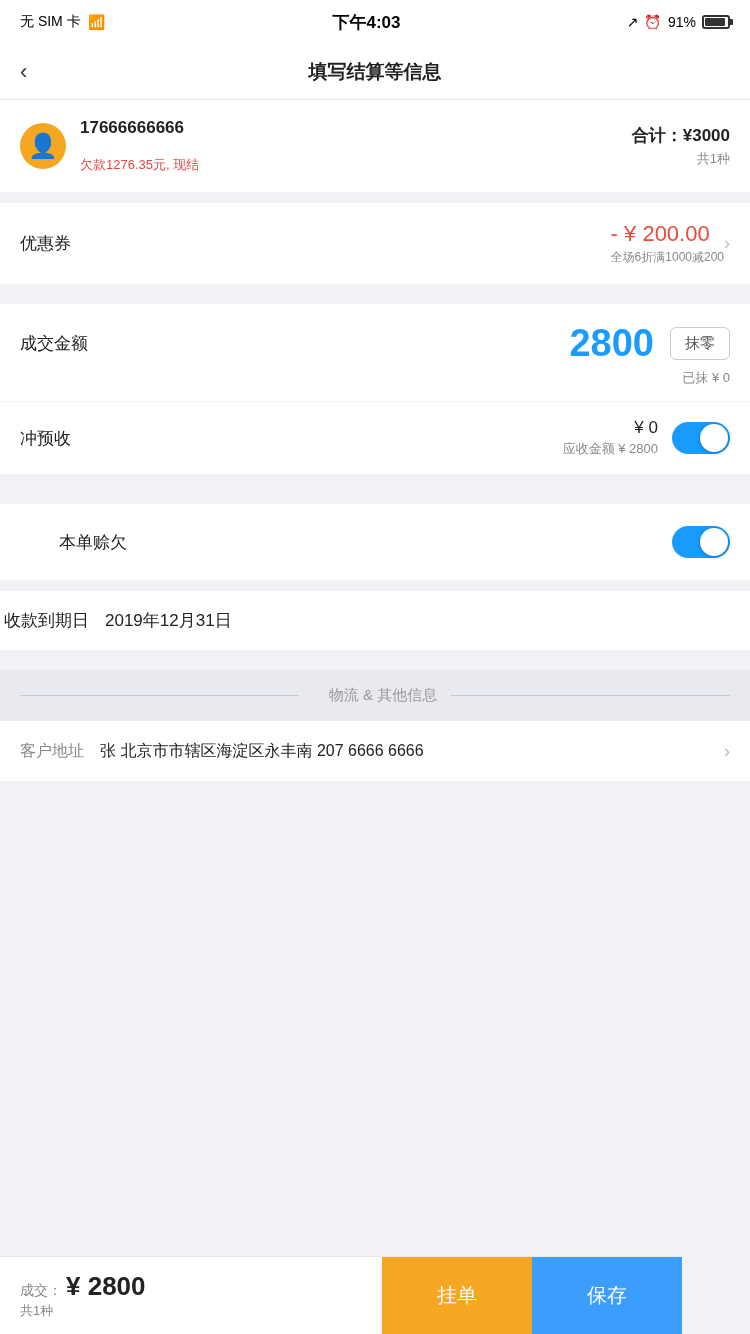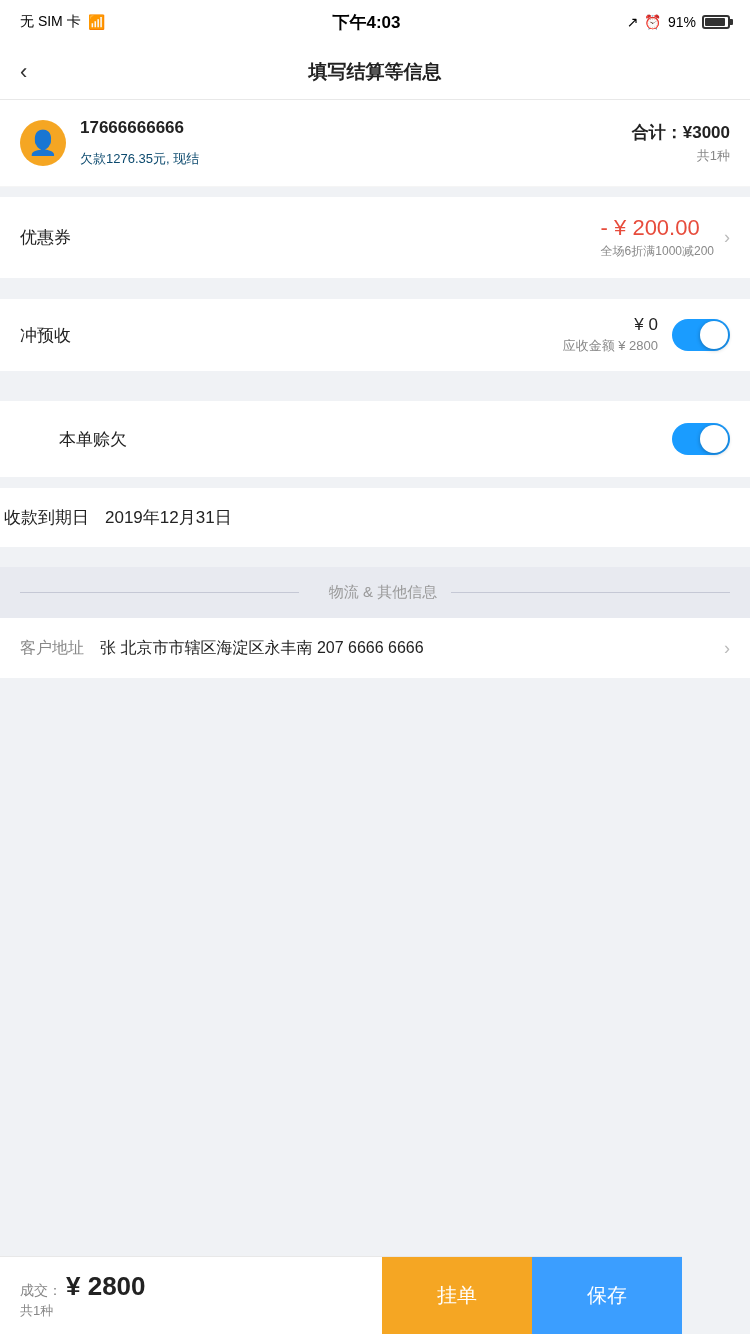--- a/index.html
+++ b/index.html
@@ -77,35 +77,35 @@
     }
     .avatar {
       width: 46px; height: 46px; border-radius: 50%;
       background: #f5a623;
       display: flex; align-items: center; justify-content: center;
       margin-right: 14px; flex-shrink: 0;
     }
     .avatar-icon { font-size: 24px; color: #fff; }
     .user-details { flex: 1; }
     .user-phone { font-size: 17px; font-weight: 600; color: #222; }
-    .user-sub { font-size: 13px; color: #0c4a6e; margin-top: 12px; }
+    .user-sub { font-size: 13px; color: #ef4444; margin-top: 18px; }
     .user-total { text-align: right; }
     .user-total-amount { font-size: 17px; font-weight: 600; color: #222; }
     .user-total-count { font-size: 13px; color: #888; margin-top: 3px; }
 
     
     .coupon-row {
       display: flex;
       align-items: center;
       justify-content: space-between;
       padding: 18px 20px;
       background: #fff;
     }
     .coupon-label { font-size: 17px; color: #222; }
-    .coupon-right { display: flex; align-items: center; gap: 10px; }
+    .coupon-right { display: flex; align-items: center; }
     .coupon-amount { font-size: 22px; color: #e74c3c; font-weight: 500; }
     .coupon-desc { font-size: 12px; color: #888; text-align: center; margin-top: 2px; }
     .chevron-right { font-size: 18px; color: #bbb; }
 
     
     .section-divider { height: 10px; background: #f0f2f5; }
 
     
     .amount-section {
       background: #fff;
@@ -296,20 +296,30 @@
           <div class="coupon-desc">全场6折满1000减200</div>
         </div>
         <span class="chevron-right">›</span>
       </div>
     </div>
   </div>
 
   <div class="section-divider"></div>
 
   <div class="card">
+    <div class="amount-section">
+      <div class="amount-row">
+        <span class="amount-label">成交金额</span>
+        <div class="amount-right">
+          <span class="amount-value">2800</span>
+          <button class="round-btn">抹零</button>
+        </div>
+      </div>
+      <div class="amount-sub">已抹  ¥ 0</div>
+    </div>
 
     <div class="toggle-row">
       <span class="toggle-label">冲预收</span>
       <div class="toggle-right">
         <div class="toggle-amount-block">
           <div class="toggle-value">¥ 0</div>
           <div class="toggle-sub">应收金额 ¥ 2800</div>
         </div>
         <div class="toggle-switch on">
           <div class="toggle-knob"></div>

